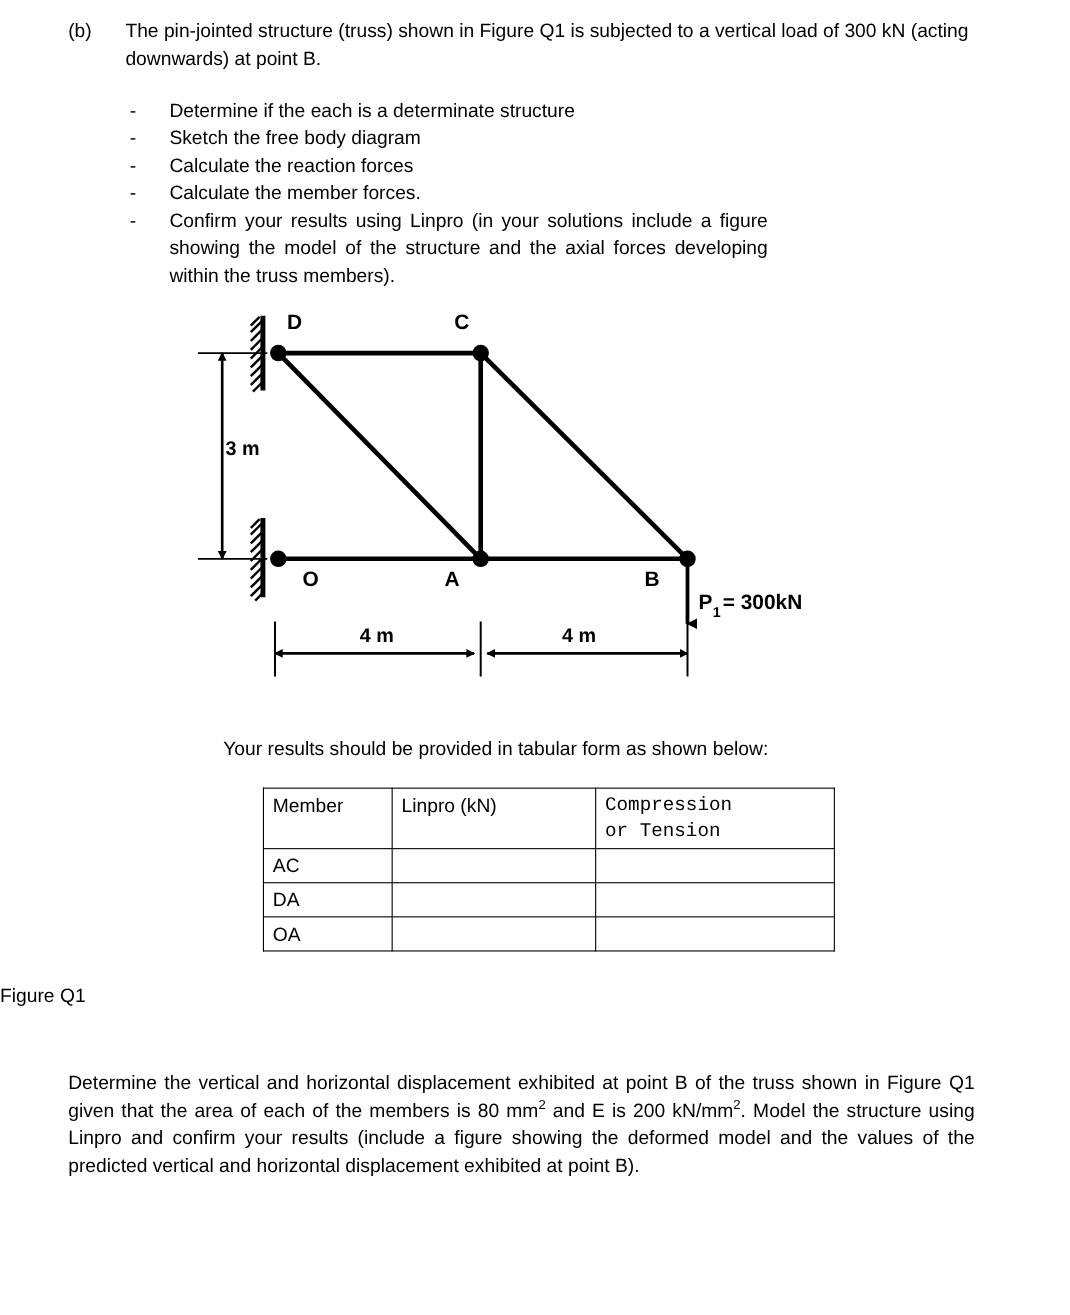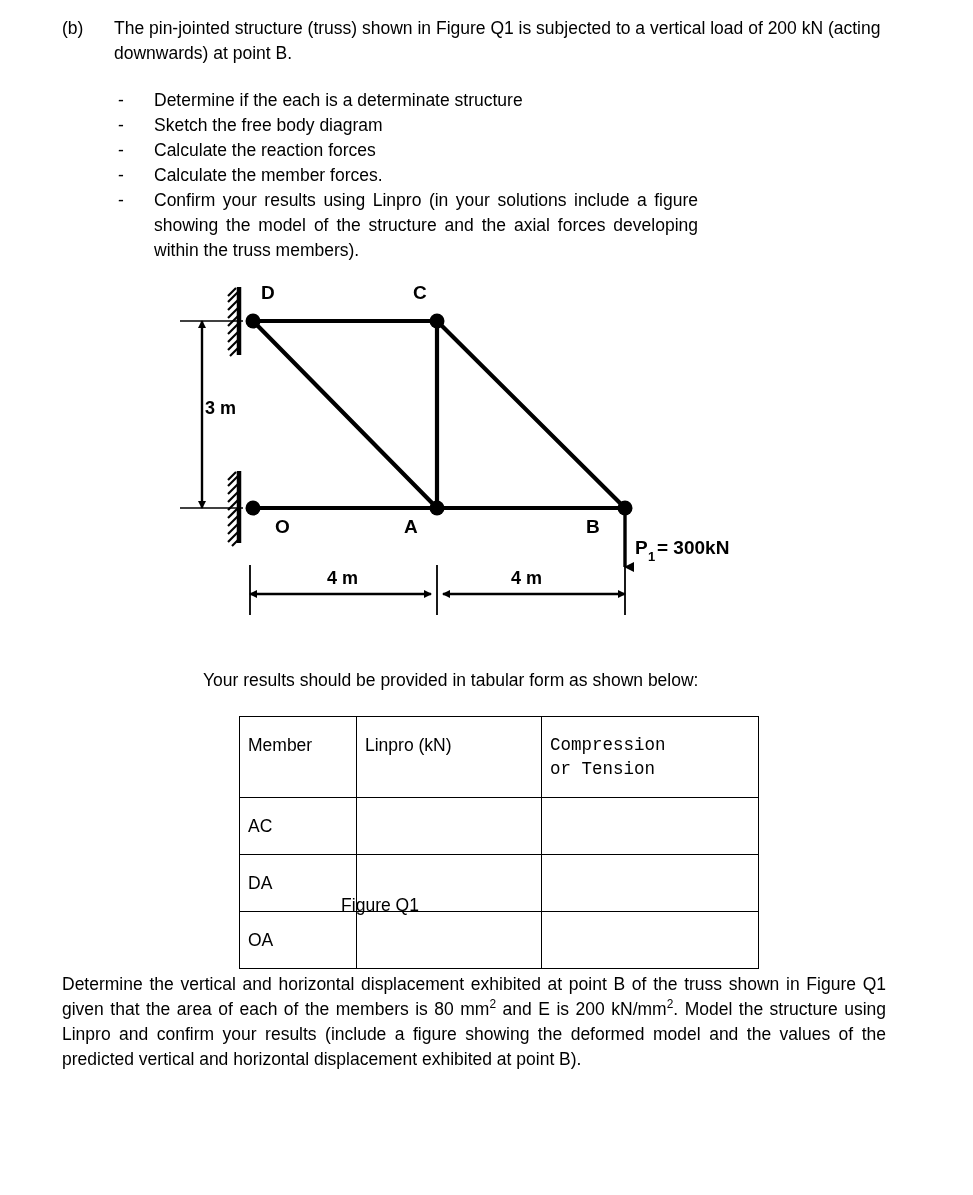--- a/index.html
+++ b/index.html
@@ -70,21 +70,20 @@
     top: 275px;
     width: 973px;
     height: 380px;
   }
   #figure svg { display: block; }
   #fig-caption {
     position: absolute;
     left: 0;
     top: 620px;
     width: 760px;
-    text-align: center;
     font-size: 17.5px;
   }
 
   
   #tab-sentence {
     position: absolute;
     left: 167px;
     top: 668px;
     font-size: 17.5px;
     line-height: 25px;
@@ -96,21 +95,21 @@
     position: absolute;
     left: 239px;
     top: 716px;
     width: 468px;
     border-collapse: collapse;
     font-size: 17.5px;
     table-layout: fixed;
   }
   #results-table td, #results-table th {
     border: 1.4px solid #000000;
-    padding: 16px 8px;
+    padding: 3px 8px;
     font-weight: normal;
     text-align: left;
     vertical-align: top;
     line-height: 24px;
   }
   #results-table thead td {
     height: 46px;
   }
   #results-table tbody td {
     height: 22px;
@@ -131,21 +130,21 @@
     text-align: justify;
     text-align-last: left;
   }
   sup { font-size: 0.68em; vertical-align: super; line-height: 0; }
 </style>
 </head>
 <body>
 
 <div id="qb-block">
   <div class="q-label">(b)</div>
-  <div class="q-body">The pin-jointed structure (truss) shown in Figure Q1 is subjected to a vertical load of 200 kN (acting downwards) at point B.</div>
+  <div class="q-body">The pin-jointed structure (truss) shown in Figure Q1 is subjected to a vertical load of 300 kN (acting downwards) at point B.</div>
 </div>
 
 <div id="bullets">
   <div class="bullet-row">
     <span class="dash">-</span>
     <span class="btext">Determine if the each is a determinate structure</span>
   </div>
   <div class="bullet-row">
     <span class="dash">-</span>
     <span class="btext">Sketch the free body diagram</span>

